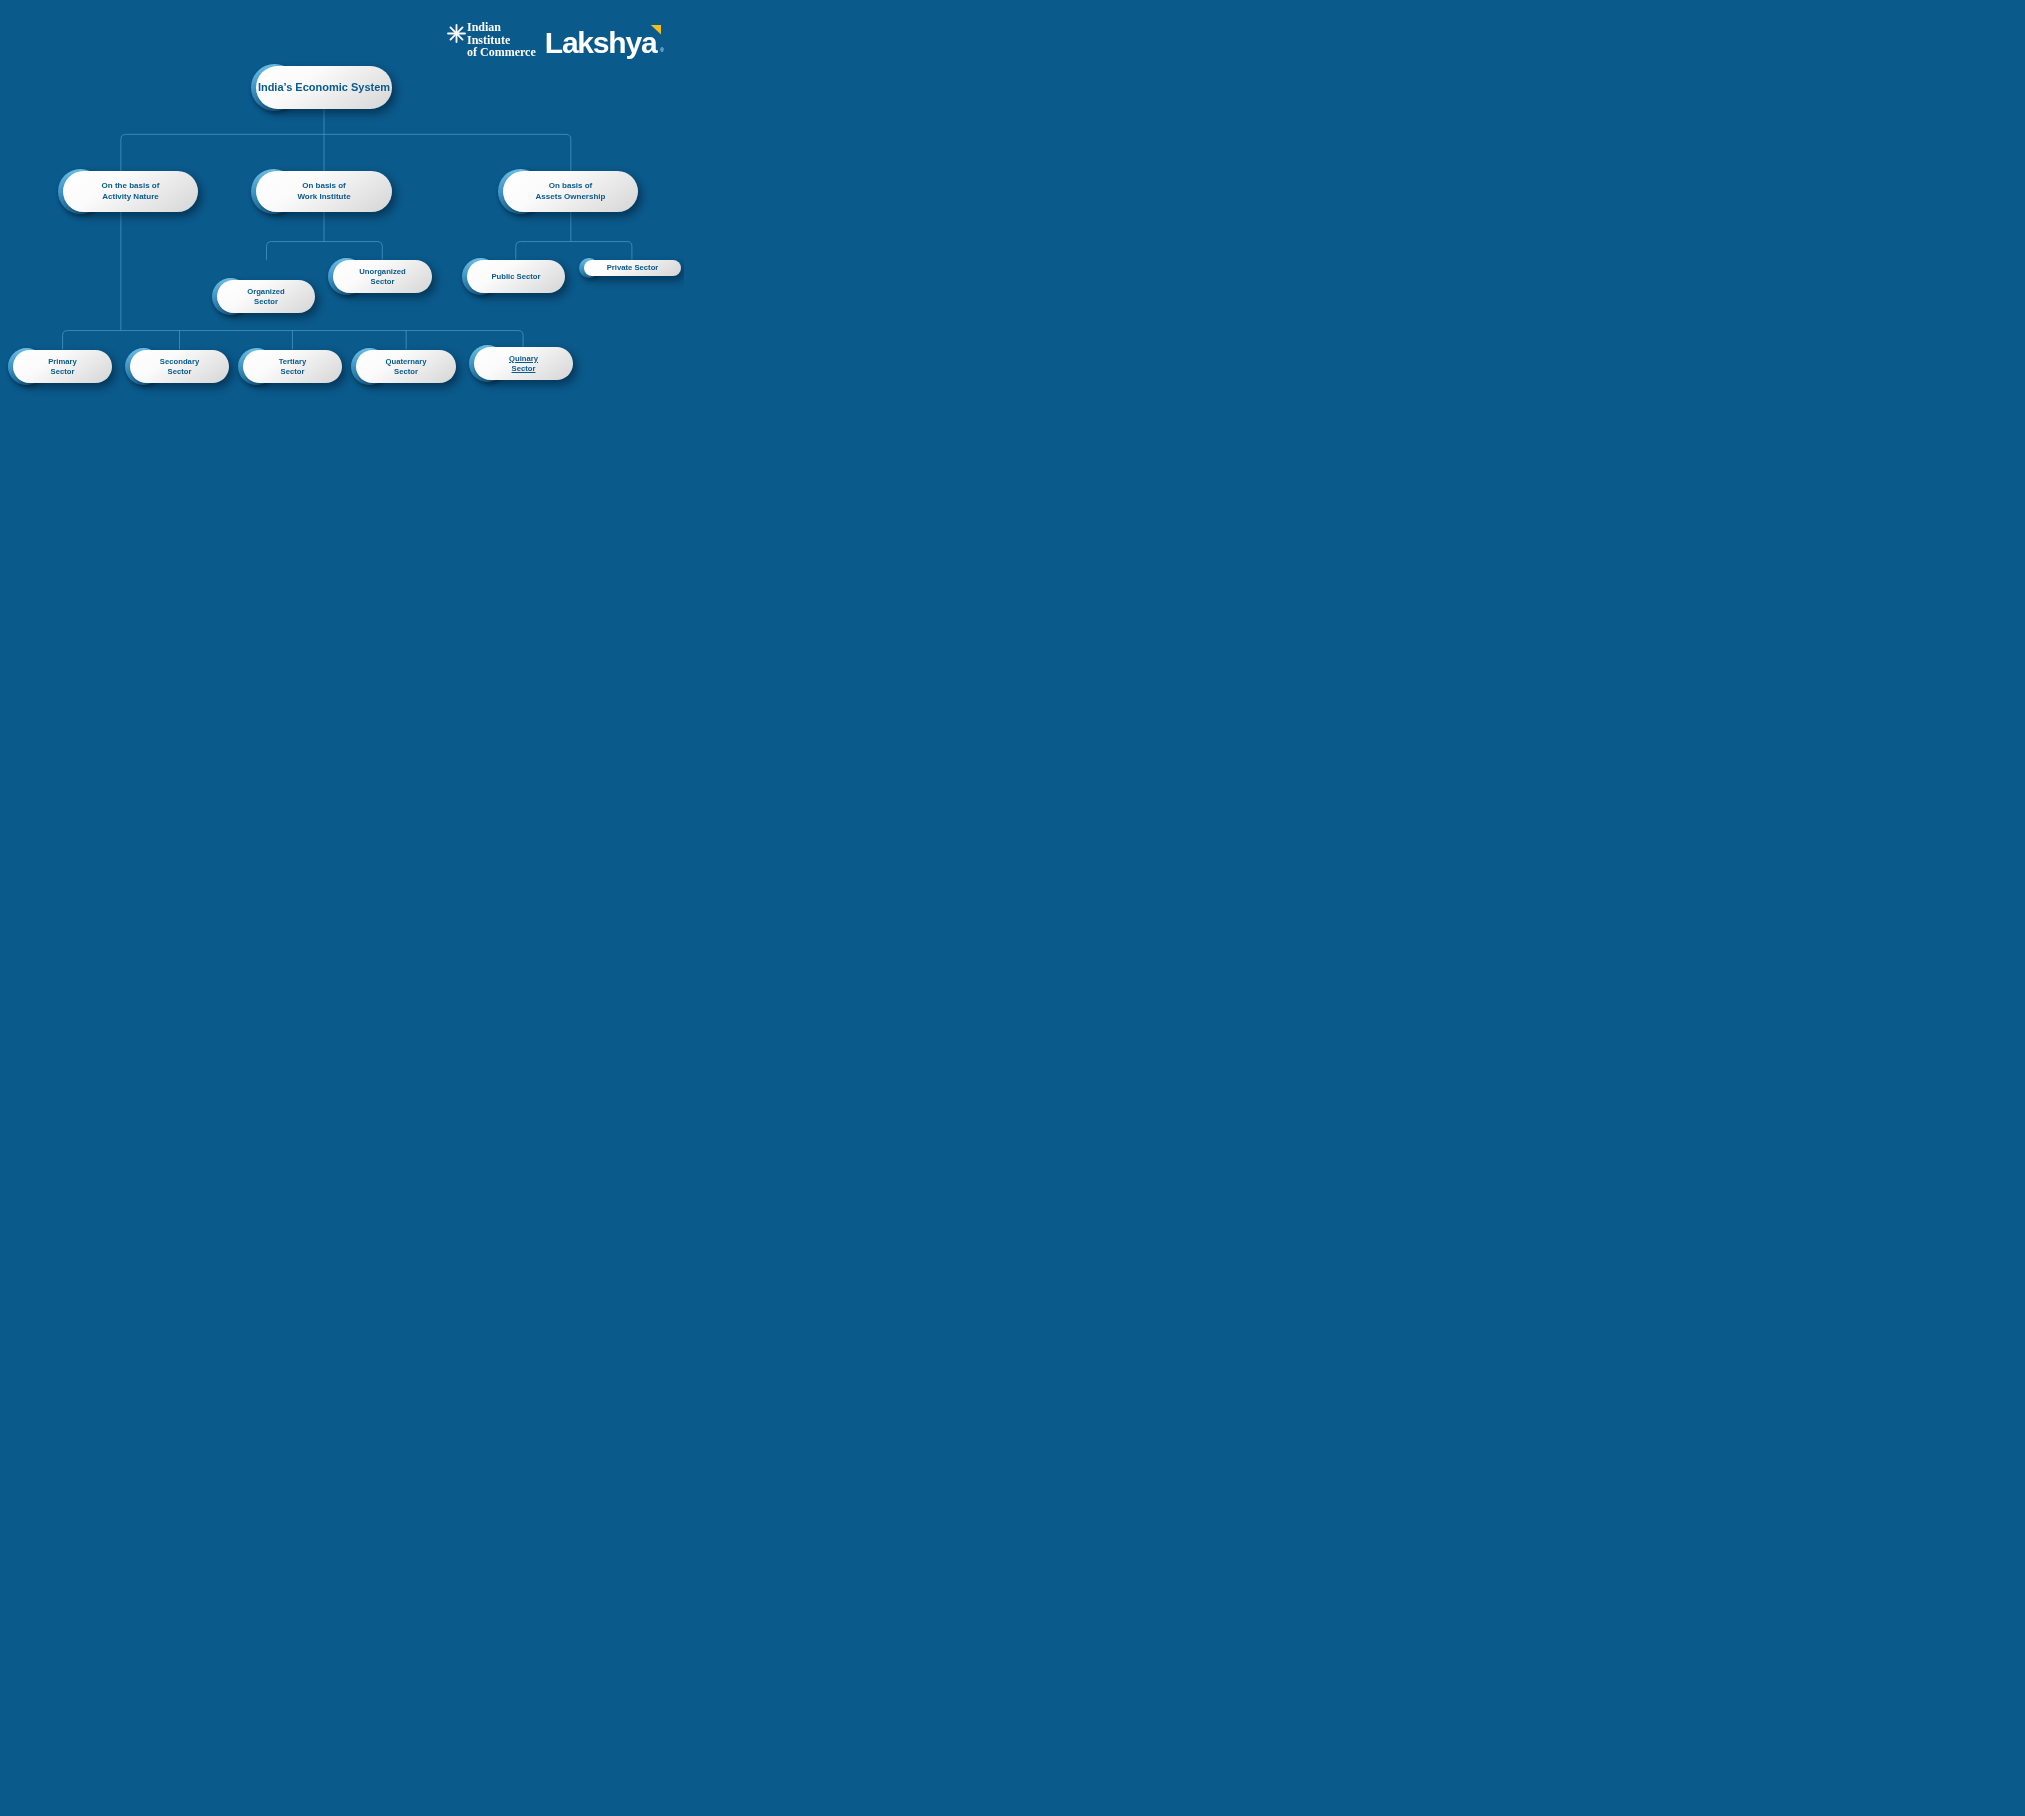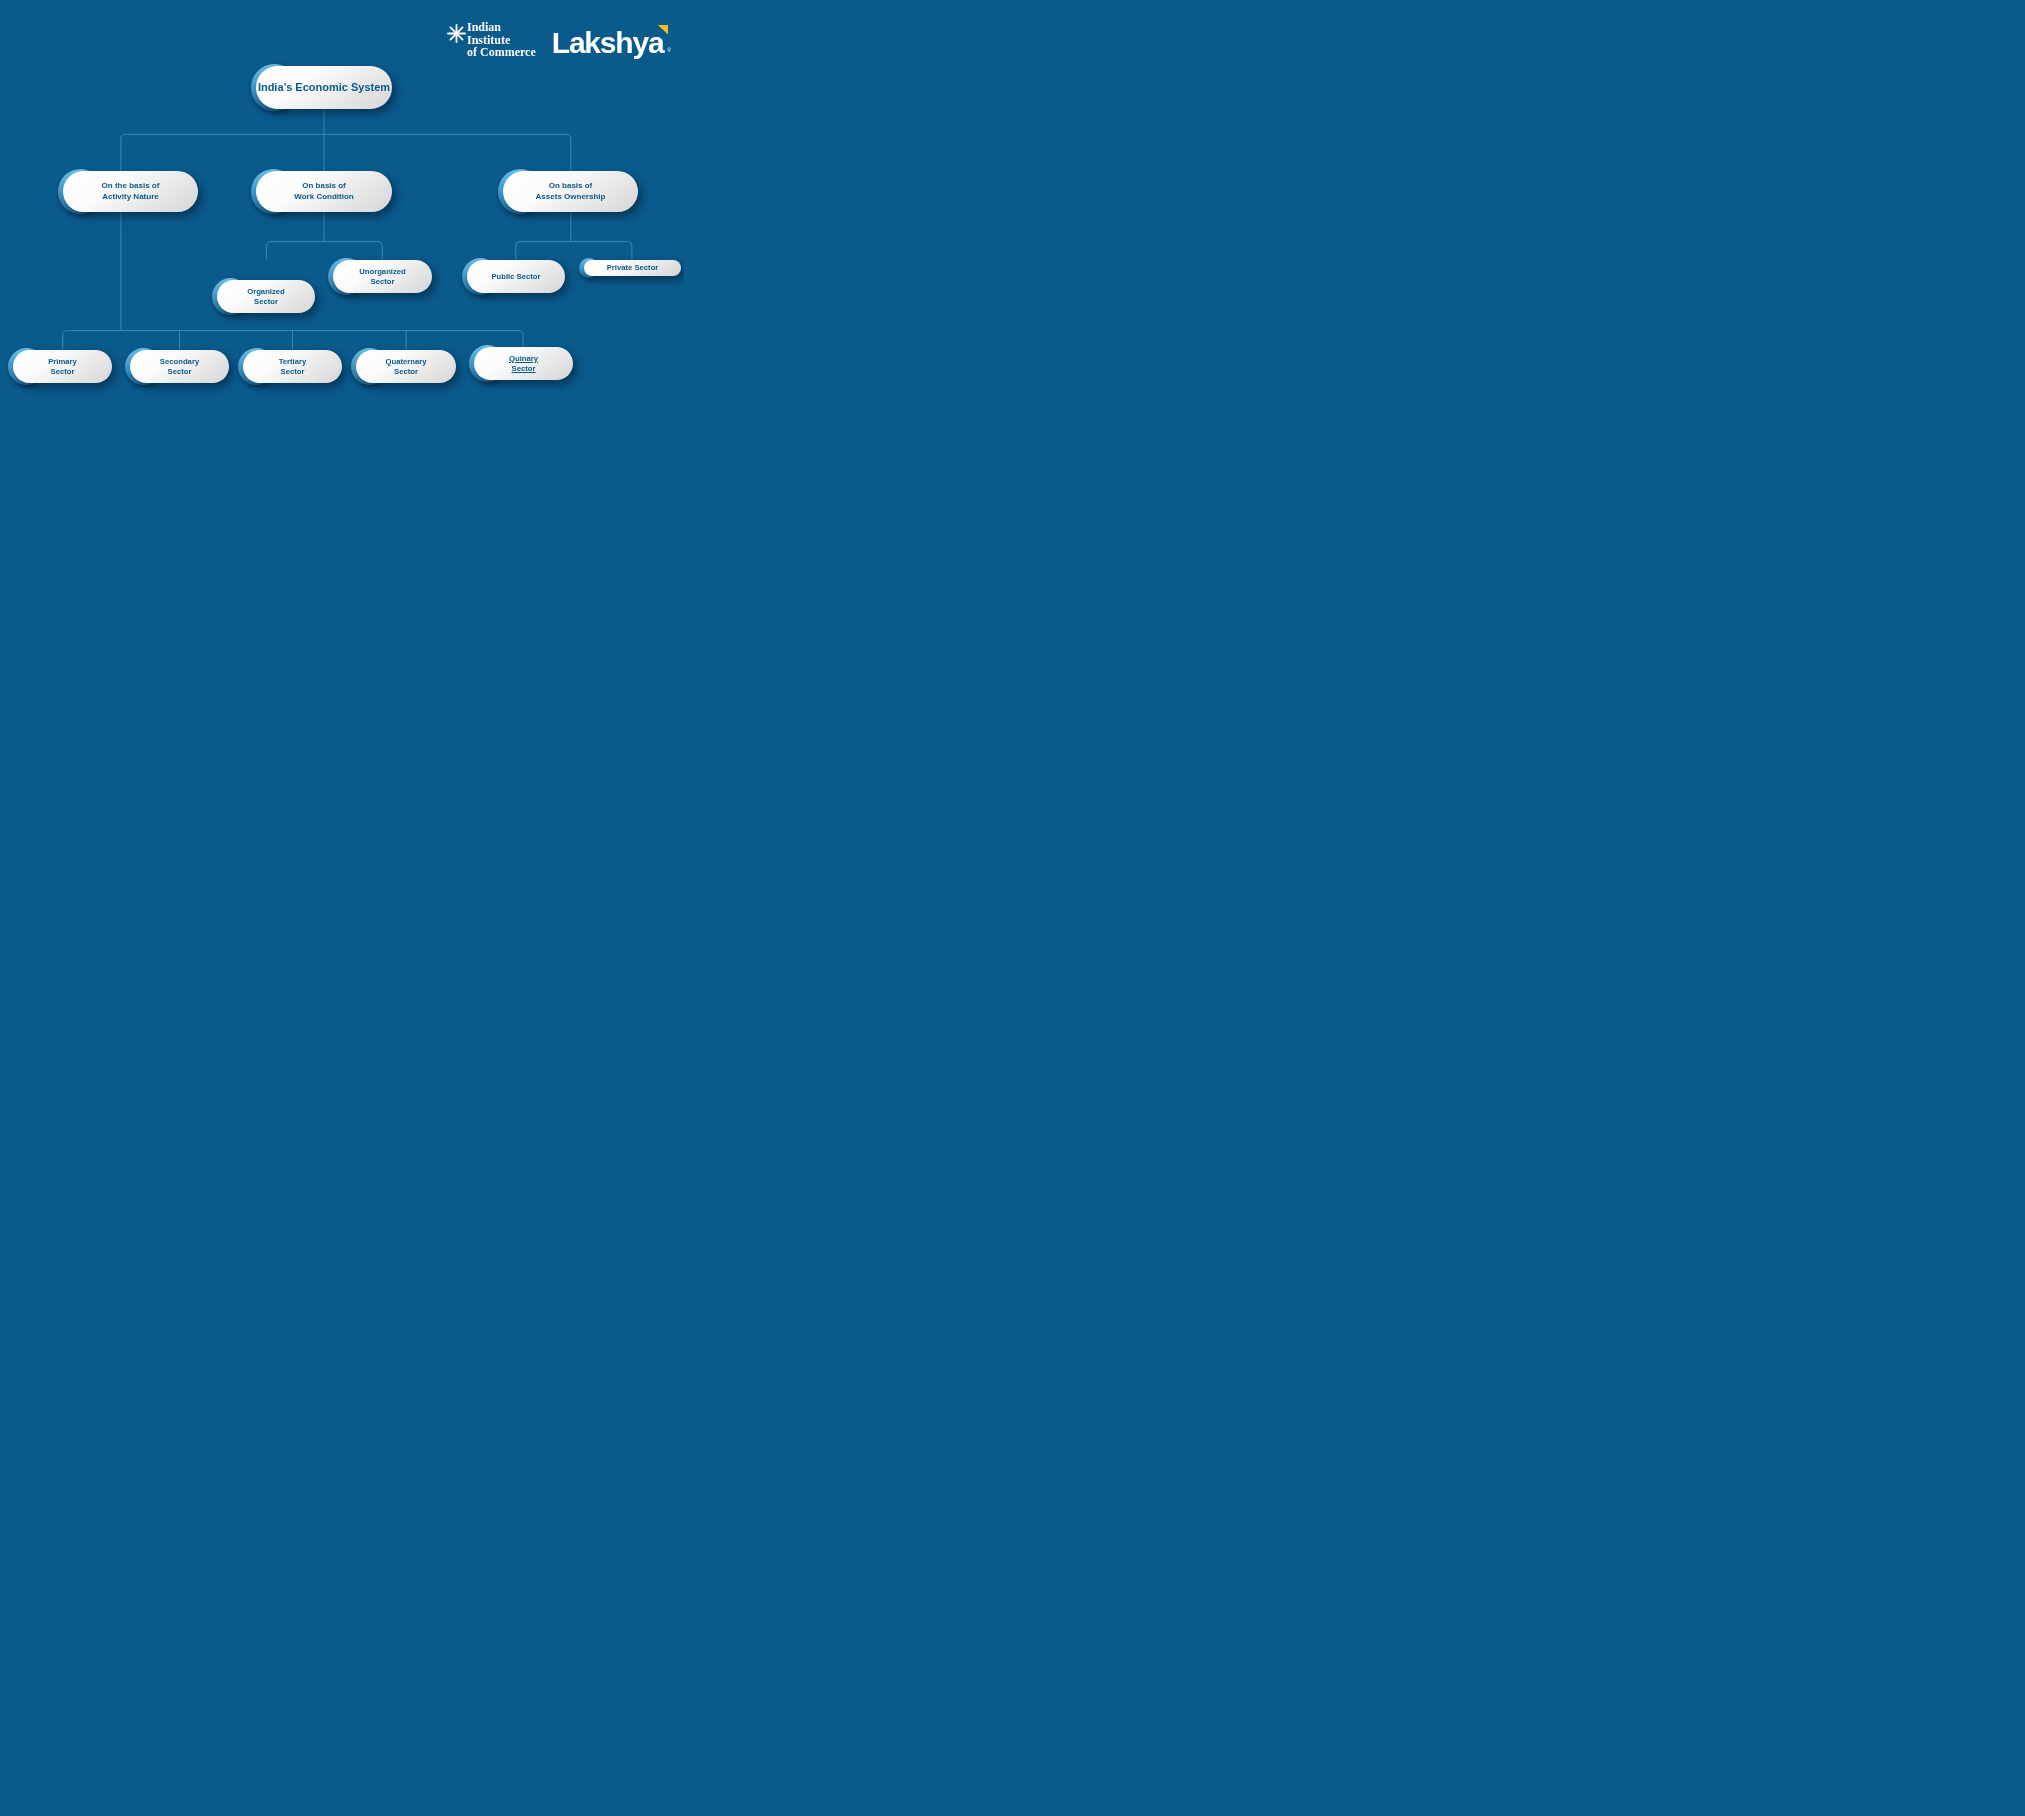--- a/index.html
+++ b/index.html
@@ -76,21 +76,21 @@
     font-family: "Liberation Serif", serif;
     font-weight: bold;
     font-size: 12px;
     line-height: 1.06;
     text-align: left;
     white-space: nowrap;
   }
   .brand {
     position: relative;
     margin-top: 6.5px;
-    margin-left: 16px;
+    margin-left: 9px;
     font-size: 30px;
     font-weight: bold;
     letter-spacing: -1.2px;
     line-height: 1;
     white-space: nowrap;
   }
   .brand-flag {
     position: absolute;
     top: -2.4px;
     right: -4.9px;
@@ -160,21 +160,21 @@
   <div class="pill fs-md" style="left:63px; top:171px; width:135px; height:41px;">
     <span>
       <span>On the basis of</span><br>
       <span>Activity Nature</span>
     </span>
   </div>
 
   <div class="pill fs-md" style="left:256px; top:171px; width:136px; height:41px;">
     <span>
       <span>On basis of</span><br>
-      <span>Work Condition</span>
+      <span>Work Institute</span>
     </span>
   </div>
 
   <div class="pill fs-md" style="left:503px; top:171px; width:135px; height:41px;">
     <span>
       <span>On basis of</span><br>
       <span>Assets Ownership</span>
     </span>
   </div>
 

